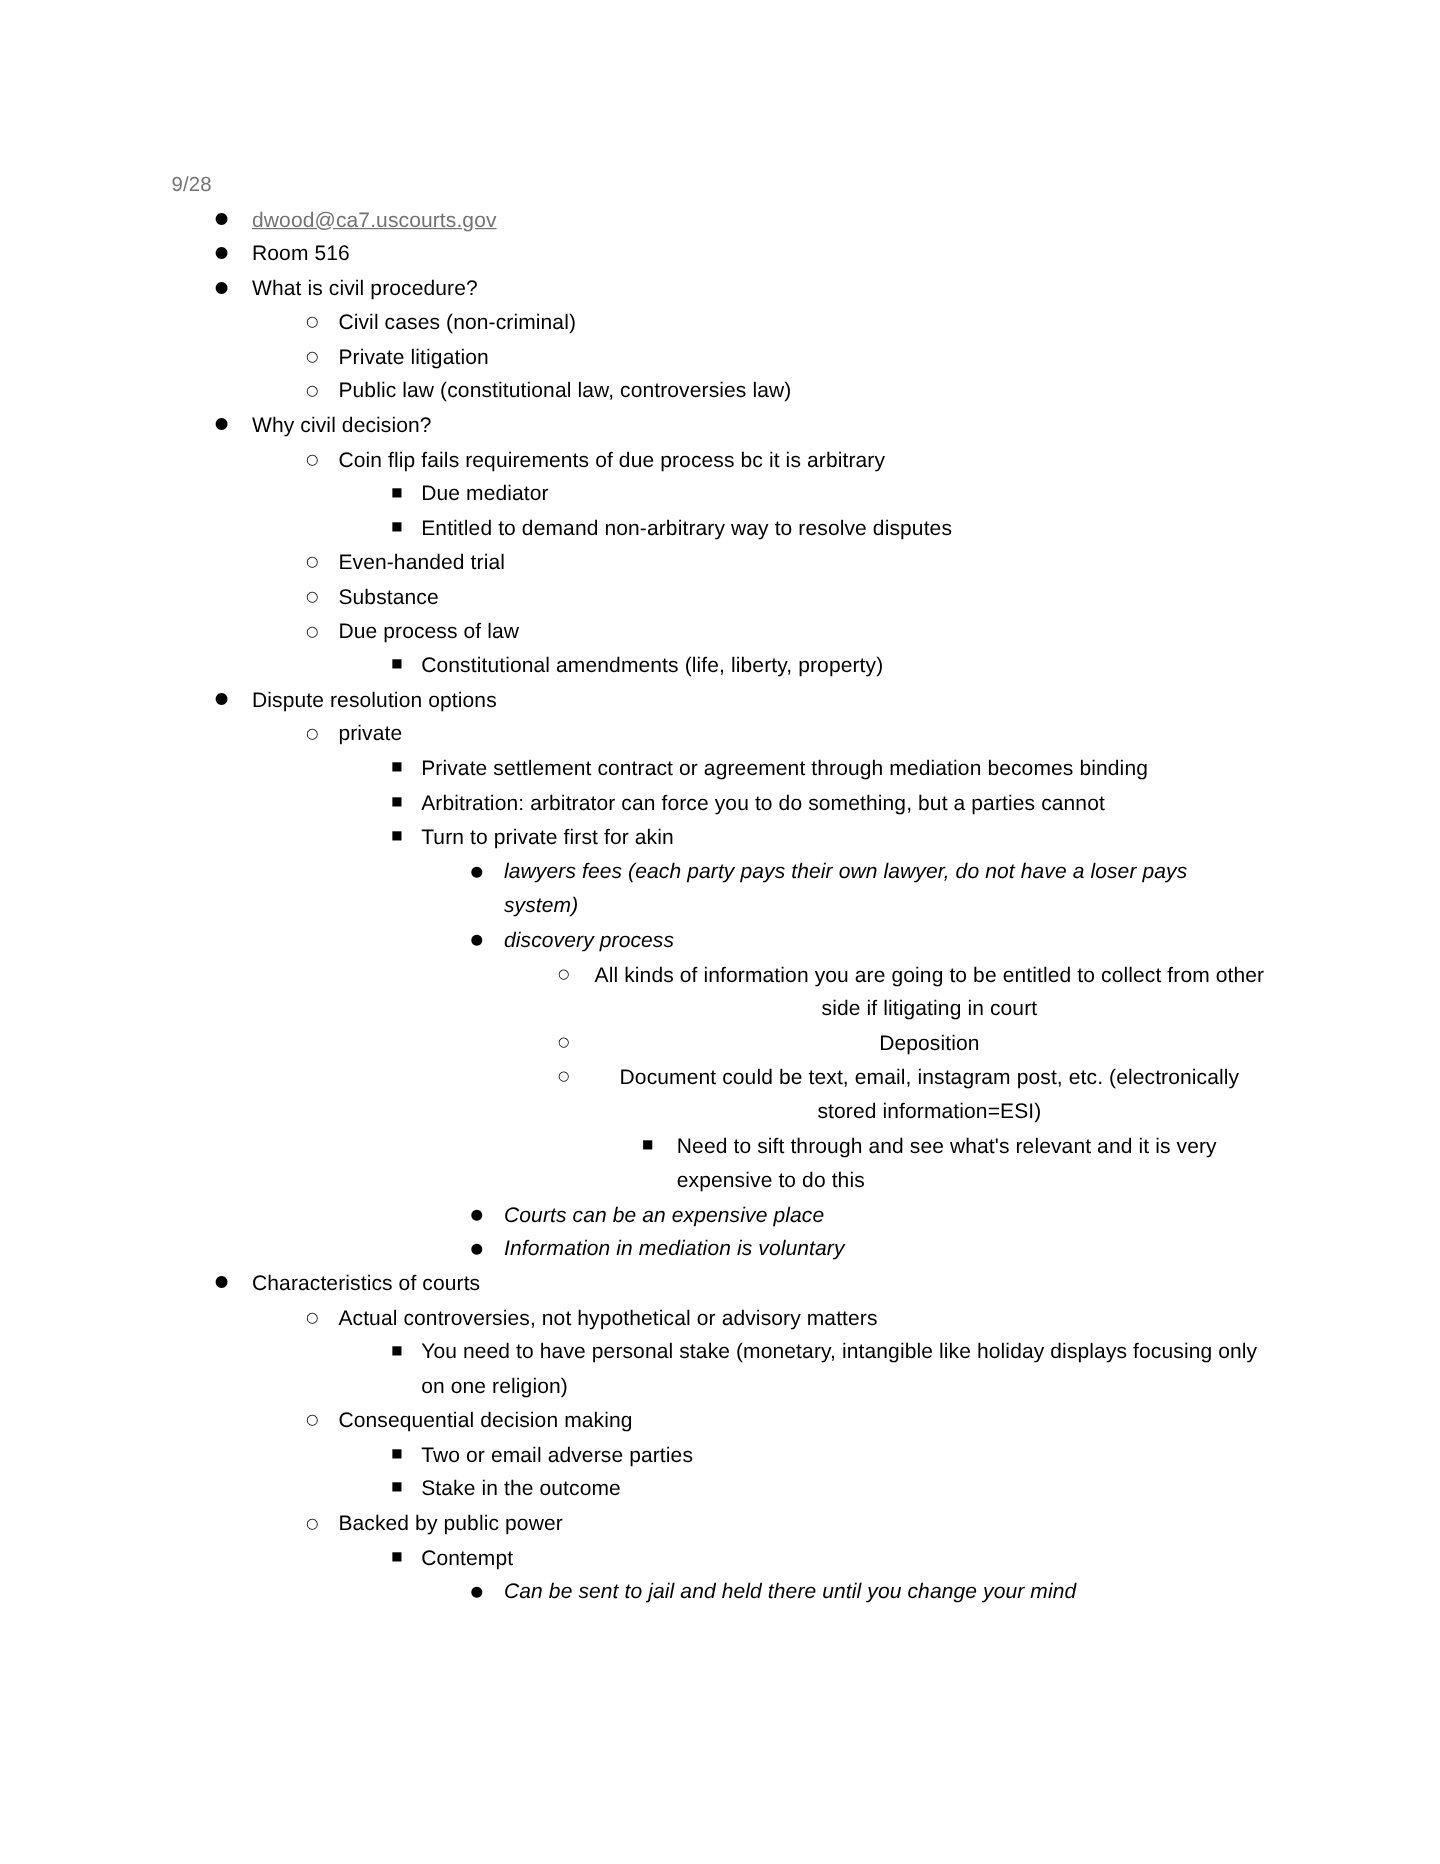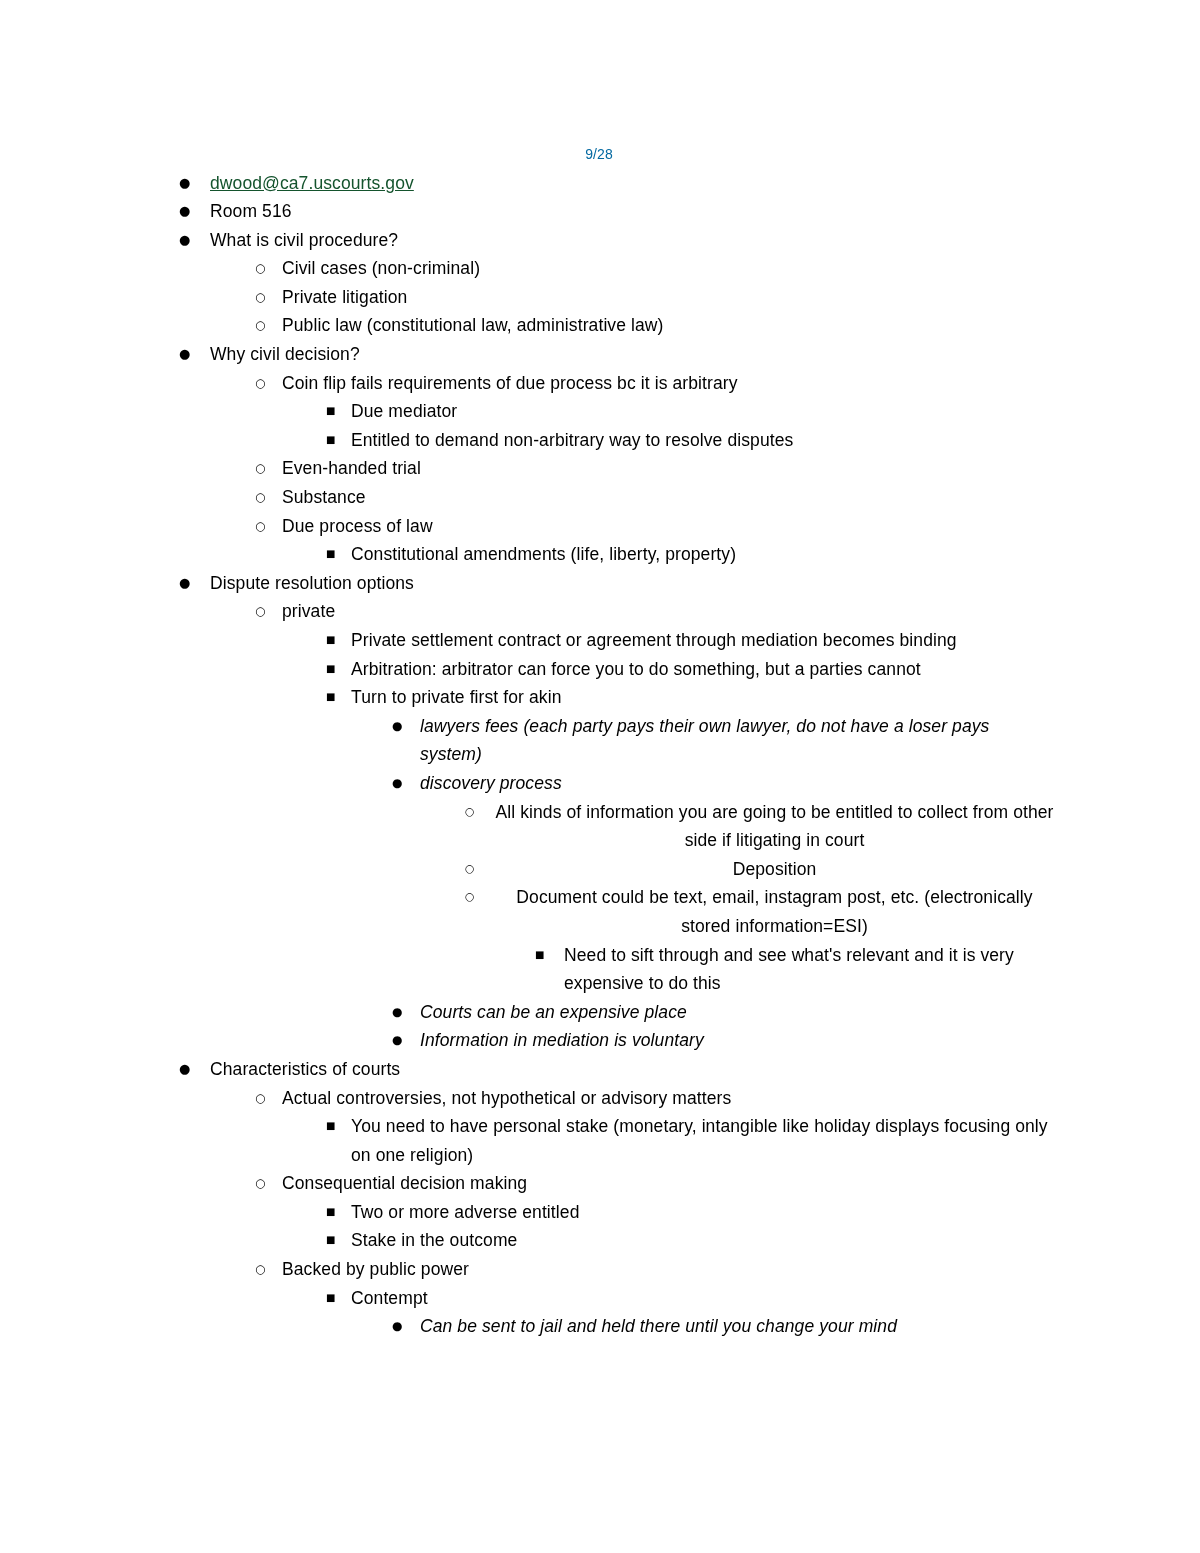--- a/index.html
+++ b/index.html
@@ -17,26 +17,25 @@
   }
   .page {
     position: relative;
     width: 1200px;
     height: 1553px;
     box-sizing: border-box;
     padding: 140px 145px 0 143px;
     background: #ffffff;
   }
   .doc-title {
-    font-size: 14px;
+    font-size: 17px;
     line-height: 28.5px;
-    color: #0369a1;
+    color: #737373;
     margin: 0 0 0 0;
     letter-spacing: 0.1px;
-    text-align: center;
   }
   ul.outline {
     list-style: none;
     margin: 0;
     padding: 0;
   }
   li.item {
     position: relative;
     font-size: 17.5px;
     line-height: 28.6px;
@@ -76,21 +75,21 @@
   .lvl4 > .row > .bullet { left: 249px; font-size: 12px; }
   .lvl4 > .row > .txt   { padding-left: 277px; font-style: italic; }
 
   .lvl5 > .row > .bullet { left: 322px; font-size: 11px; }
   .lvl5 > .row > .txt   { padding-left: 351px; text-align: center; }
 
   .lvl6 > .row > .bullet { left: 392px; font-size: 10px; }
   .lvl6 > .row > .txt   { padding-left: 421px; }
 
   a.link {
-    color: #14532d;
+    color: #737373;
     text-decoration: underline;
     text-underline-offset: 1px;
   }
 </style>
 </head>
 <body>
 
 <div class="page">
 
   <div class="doc-title">9/28</div>
@@ -122,21 +121,21 @@
       </li>
       <li class="item lvl2">
         <div class="row">
           <span class="bullet">○</span>
           <span class="txt">Private litigation</span>
         </div>
       </li>
       <li class="item lvl2">
         <div class="row">
           <span class="bullet">○</span>
-          <span class="txt">Public law (constitutional law, administrative law)</span>
+          <span class="txt">Public law (constitutional law, controversies law)</span>
         </div>
       </li>
       <li class="item lvl1">
         <div class="row">
           <span class="bullet">●</span>
           <span class="txt">Why civil decision?</span>
         </div>
       </li>
       <li class="item lvl2">
         <div class="row">
@@ -278,21 +277,21 @@
       </li>
       <li class="item lvl2">
         <div class="row">
           <span class="bullet">○</span>
           <span class="txt">Consequential decision making</span>
         </div>
       </li>
       <li class="item lvl3">
         <div class="row">
           <span class="bullet">■</span>
-          <span class="txt">Two or more adverse entitled</span>
+          <span class="txt">Two or email adverse parties</span>
         </div>
       </li>
       <li class="item lvl3">
         <div class="row">
           <span class="bullet">■</span>
           <span class="txt">Stake in the outcome</span>
         </div>
       </li>
       <li class="item lvl2">
         <div class="row">

